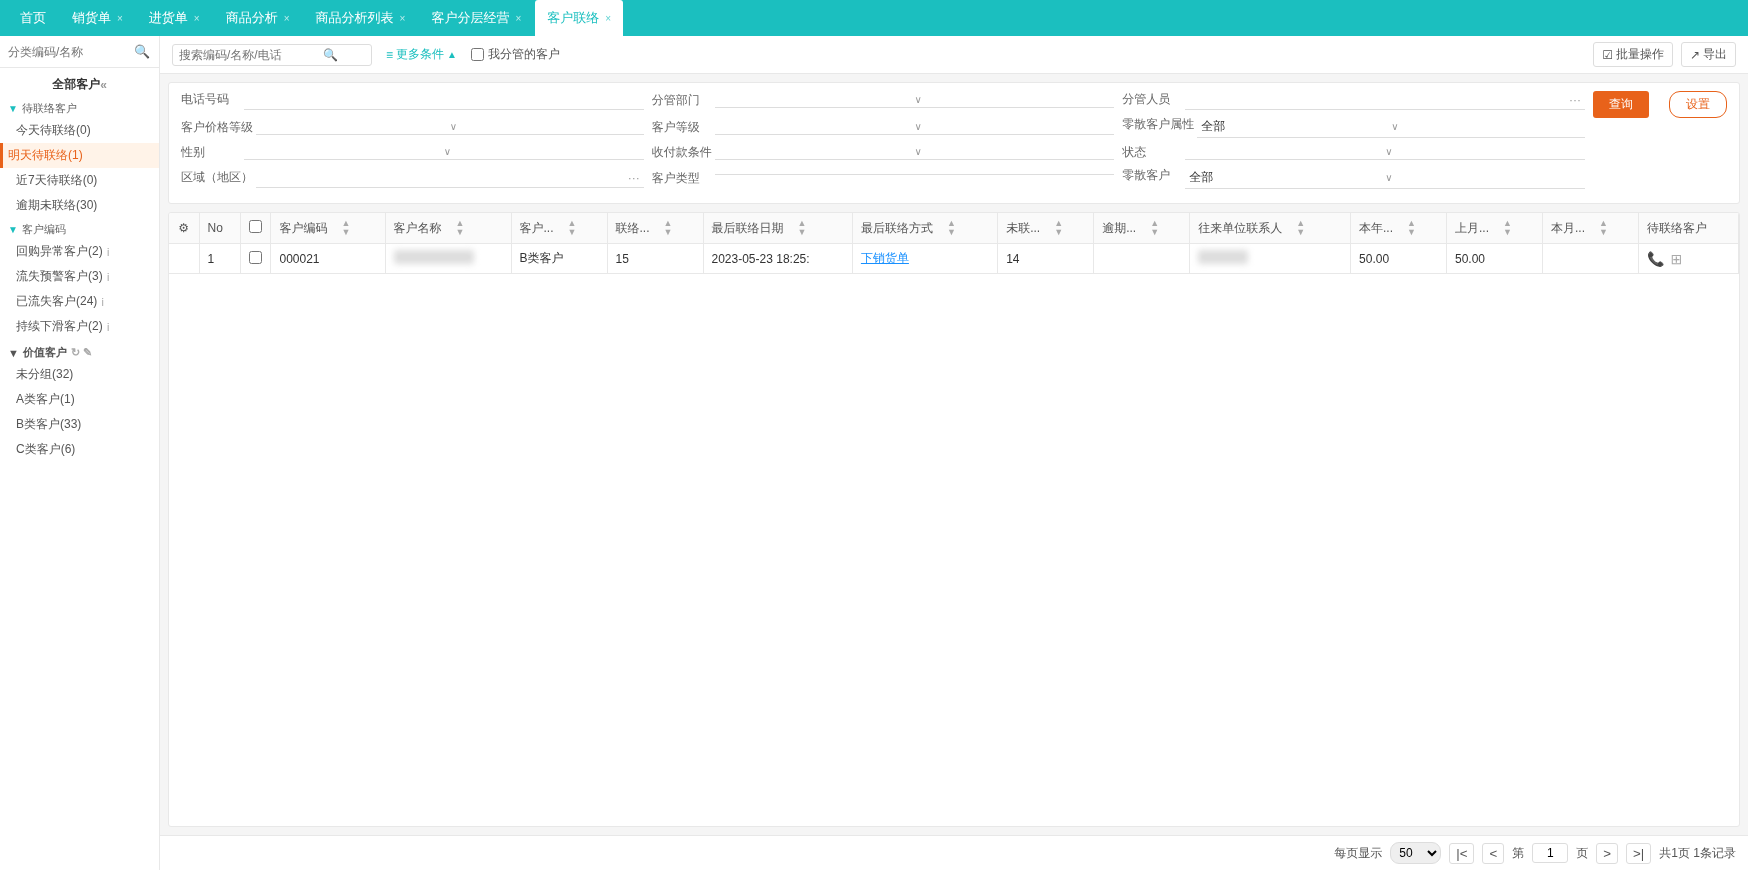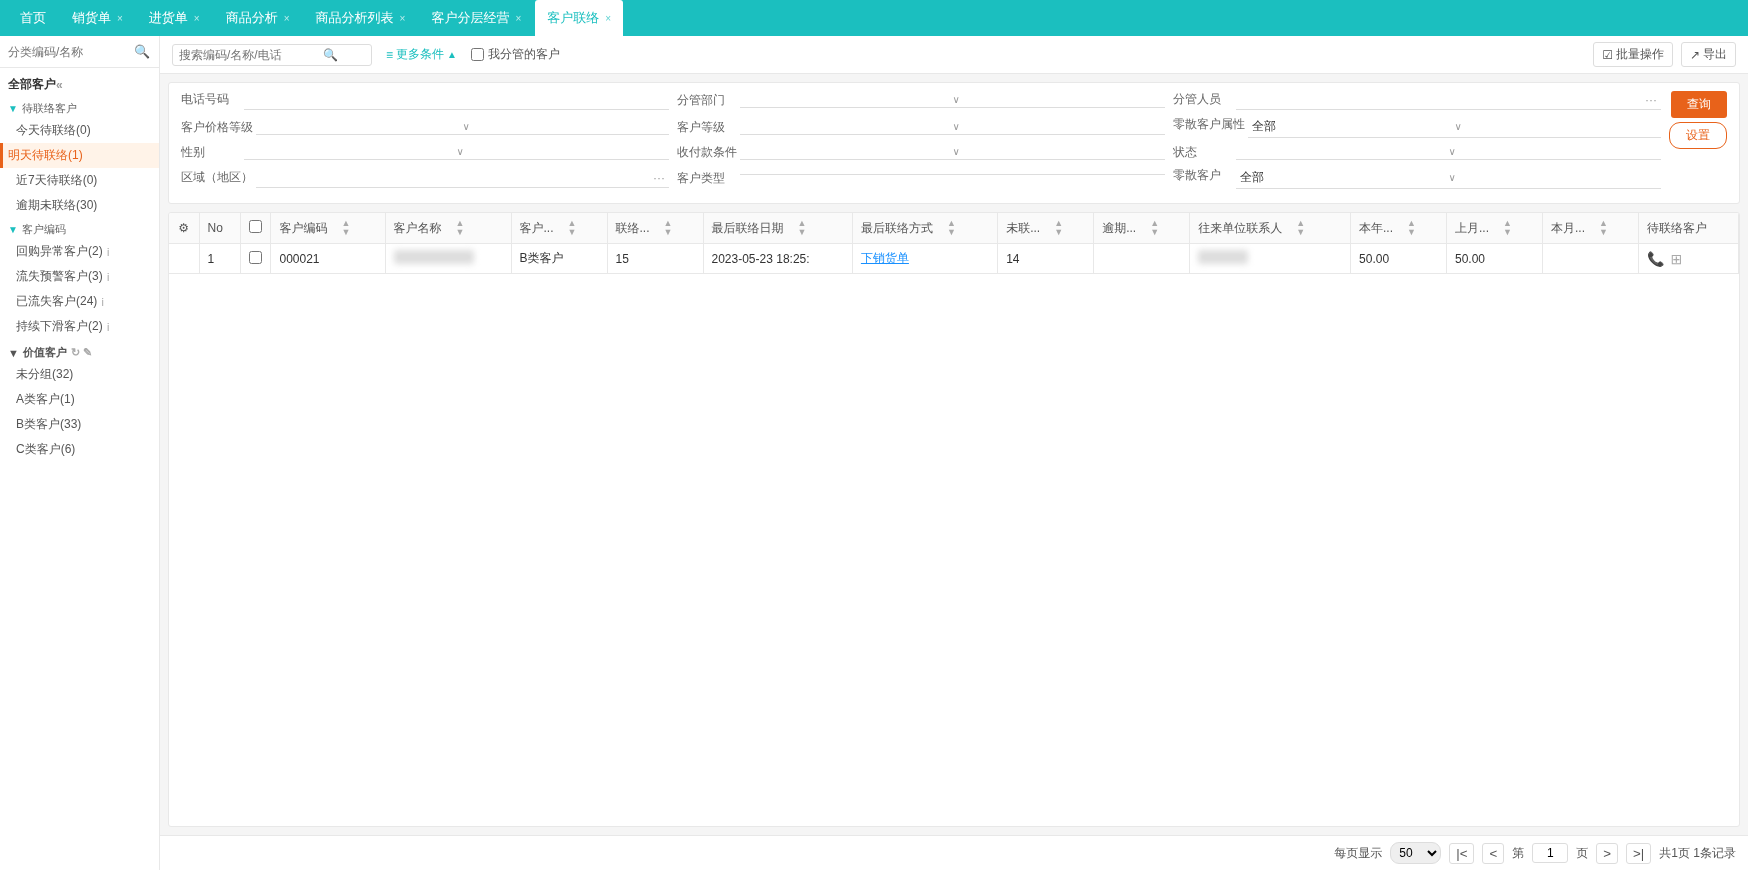--- a/index.html
+++ b/index.html
@@ -56,21 +56,21 @@
       outline: none;
       font-size: 12px;
       color: #999;
       width: 100%;
     }
     .sidebar-search .search-icon { color: #999; font-size: 13px; cursor: pointer; }
 
     .sidebar-section-header {
       display: flex;
       align-items: center;
-      justify-content: flex-start;
+      justify-content: center;
       padding: 8px 8px 4px 8px;
       font-weight: bold;
       font-size: 12px;
       color: #333;
     }
     .sidebar-section-header .collapse-icon { color: #999; cursor: pointer; }
 
     .sidebar-group-title {
       padding: 4px 8px 2px 8px;
       color: #666;
@@ -242,23 +242,23 @@
       background: #fff;
       color: #e8621a;
       border: 1px solid #e8621a;
       padding: 4px 16px;
       border-radius: 11px;
       cursor: pointer;
       font-size: 12px;
     }
     .filter-actions {
       display: flex;
-      flex-direction: column;
-      gap: 4px;
-      align-items: flex-end;
+      flex-direction: row;
+      gap: 20px;
+      align-items: flex-start;
     }
 
     
     .table-container {
       flex: 1;
       overflow: auto;
       margin: 8px;
       background: #fff;
       border: 1px solid #e8e8e8;
       border-radius: 3px;

